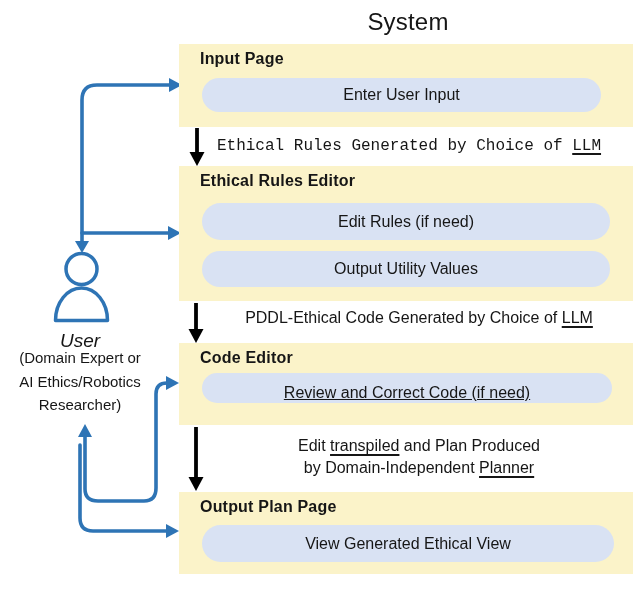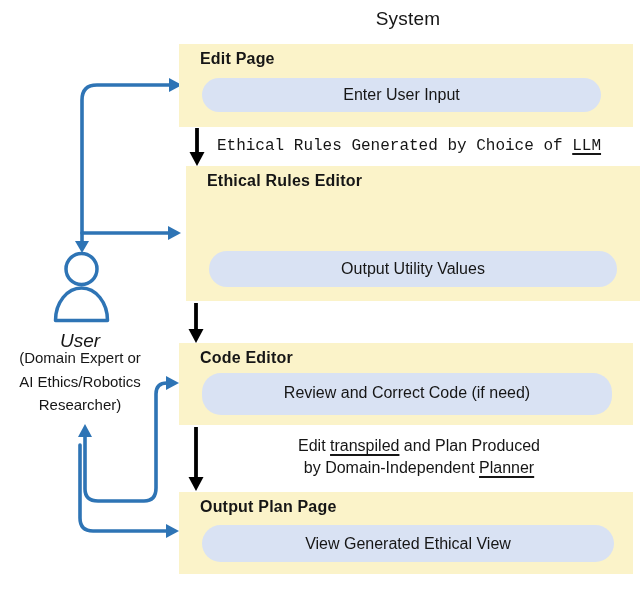--- a/index.html
+++ b/index.html
@@ -15,21 +15,21 @@
     position: relative;
     width: 640px;
     height: 605px;
     background: #ffffff;
     overflow: hidden;
   }
   .title {
     position: absolute;
     left: 408px; top: 8px;
     transform: translateX(-50%);
-    font-size: 19px;
+    font-size: 24px;
     letter-spacing: 0.2px;
     white-space: nowrap;
   }
   .panel {
     position: absolute;
     left: 179px;
     width: 454px;
     background: var(--panel-bg);
   }
   .panel-header {
@@ -43,28 +43,28 @@
   .pill {
     position: absolute;
     left: 23px;
     background: var(--pill-bg);
     border-radius: 19px;
     text-align: center;
     font-size: 16px;
     white-space: nowrap;
   }
   .panel-input    { top: 44px;  height: 83px;  }
-  .panel-rules    { top: 166px; height: 135px; margin-left: 7px; }
+  .panel-rules    { top: 166px; height: 135px; }
   .panel-code     { top: 343px; height: 82px; padding-left: 16px;  }
   .panel-output   { top: 492px; height: 82px;  }
 
   .pill-enter  { top: 34px; width: 399px; height: 34px; line-height: 34px; }
   .pill-edit   { top: 37px; width: 408px; height: 37px; line-height: 37px; }
   .pill-assign { top: 85px; width: 408px; height: 36px; line-height: 36px; }
-  .pill-review { top: 30px; width: 410px; height: 42px; line-height: 39px; }
+  .pill-review { top: 30px; width: 410px; height: 30px; line-height: 39px; text-decoration: underline; }
   .pill-view   { top: 33px; width: 412px; height: 37px; line-height: 37px; }
 
   .flow-label {
     position: absolute;
     transform: translateX(-50%);
     font-size: 16px;
     white-space: nowrap;
     text-align: center;
   }
   .label-rules { left: 409px; top: 137px; font-family: Liberation Mono, monospace; }
@@ -149,43 +149,47 @@
       <polygon class="black-head" points="196,343 188.5,329 203.5,329"></polygon>
     </g>
 
     <g>
       <path class="black-stroke" d="M 196 427 V 478"></path>
       <polygon class="black-head" points="196,491 188.5,477 203.5,477"></polygon>
     </g>
   </svg>
 
   <div class="panel panel-input">
-    <div class="panel-header">Edit Page</div>
+    <div class="panel-header">Input Page</div>
     <div class="pill pill-enter">Enter User Input</div>
   </div>
 
   <div class="panel panel-rules">
     <div class="panel-header">Ethical Rules Editor</div>
+    <div class="pill pill-edit">Edit Rules (if need)</div>
     <div class="pill pill-assign">Output Utility Values</div>
   </div>
 
   <div class="panel panel-code">
     <div class="panel-header">Code Editor</div>
     <div class="pill pill-review">Review and Correct Code (if need)</div>
   </div>
 
   <div class="panel panel-output">
     <div class="panel-header">Output Plan Page</div>
     <div class="pill pill-view">View Generated Ethical View</div>
   </div>
 
   <div class="flow-label label-rules">
     <span>Ethical Rules Generated by Choice of </span><span class="u">LLM</span>
   </div>
 
+  <div class="flow-label label-code">
+    <span>PDDL-Ethical Code Generated by Choice of </span><span class="u">LLM</span>
+  </div>
 
   <div class="flow-label label-plan">
     <div><span>Edit </span><span class="u">transpiled</span><span> and Plan Produced</span></div>
     <div><span>by Domain-Independent </span><span class="u">Planner</span></div>
   </div>
 
   <div class="user-label">User</div>
   <div class="user-desc">
     <span class="line">(Domain Expert or</span>
     <span class="line">AI Ethics/Robotics</span>

